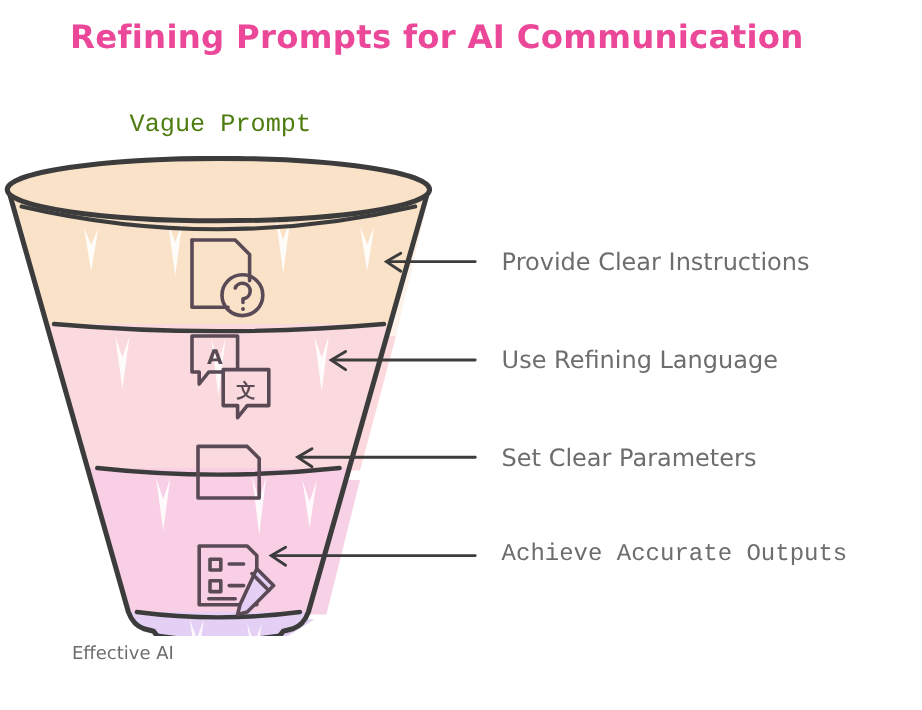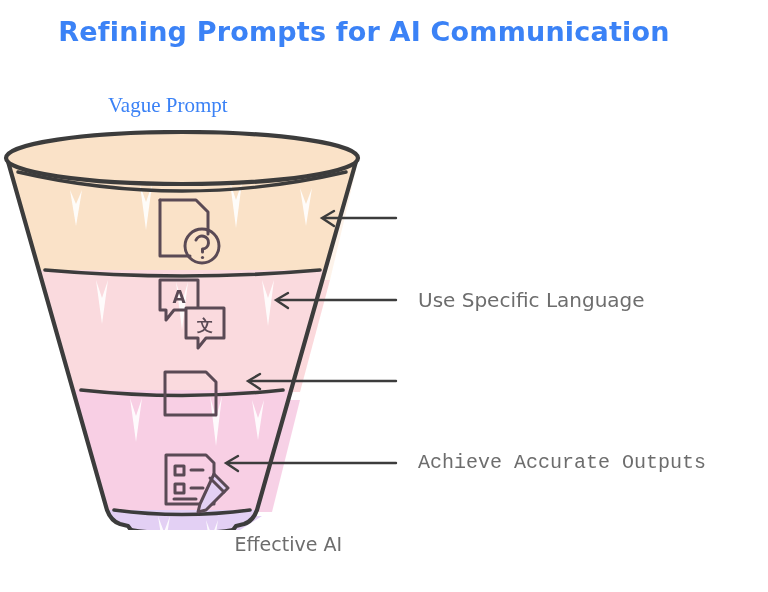--- a/index.html
+++ b/index.html
@@ -22,44 +22,44 @@
   #title {
     position: absolute;
     left: 0;
     top: 16px;
     width: 728px;
     text-align: center;
     font-family: "DejaVu Sans", sans-serif;
     font-size: 27px;
     font-weight: bold;
     letter-spacing: 0.2px;
-    color: #3b82f6;
+    color: #ec4899;
     white-space: nowrap;
   }
 
   
   #vague-prompt {
     position: absolute;
     left: 108px;
     top: 93px;
-    font-family: Liberation Serif, serif;
+    font-family: Liberation Mono, monospace;
     font-size: 21px;
-    color: #3b82f6;
+    color: #4d7c0f;
     white-space: nowrap;
   }
 
   
   #bottom-caption {
     position: absolute;
-    left: 72px;
+    left: 60px;
     top: 530px;
     width: 270px;
-    text-align: right;
-    font-family: "DejaVu Sans", sans-serif;
-    font-size: 19px;
+    text-align: left;
+    font-family: "DejaVu Sans", sans-serif;
+    font-size: 15px;
     line-height: 29px;
     color: #6d6d6d;
   }
   #bottom-caption span { display: block; }
 
   
   #funnel-svg {
     position: absolute;
     left: 0;
     top: 130px;
@@ -196,20 +196,22 @@
       <path d="M 288,293 L 276,300 L 288,308"></path>
 
       <path d="M 250,381 L 396,381"></path>
       <path d="M 260,374 L 248,381 L 260,389"></path>
 
       <path d="M 228,463 L 396,463"></path>
       <path d="M 238,456 L 226,463 L 238,471"></path>
     </g>
   </svg>
 
-  <div class="stage-label l1">Use Specific Language</div>
+  <div class="stage-label l0">Provide Clear Instructions</div>
+  <div class="stage-label l1">Use Refining Language</div>
+  <div class="stage-label l2">Set Clear Parameters</div>
   <div class="stage-label l3">Achieve Accurate Outputs</div>
 
   <div id="bottom-caption">
     <span>Effective AI</span>
   </div>
 
 </div>
 
 </body></html>

